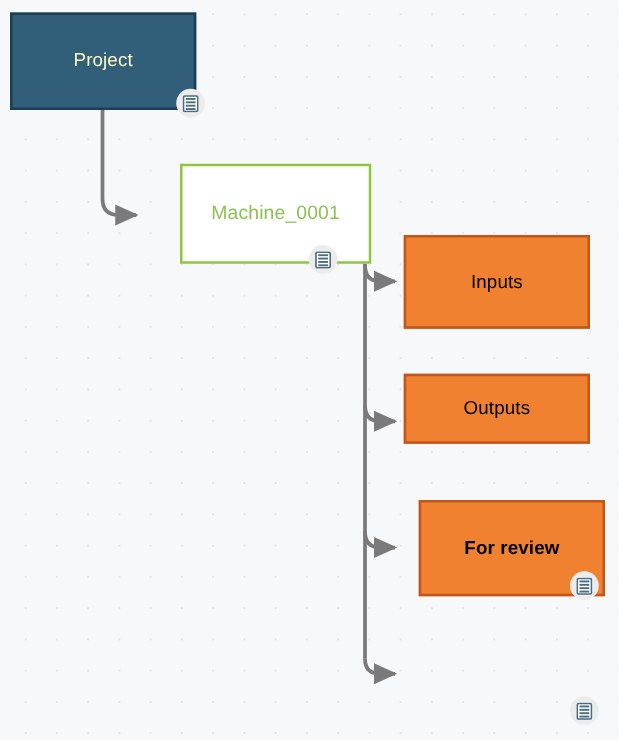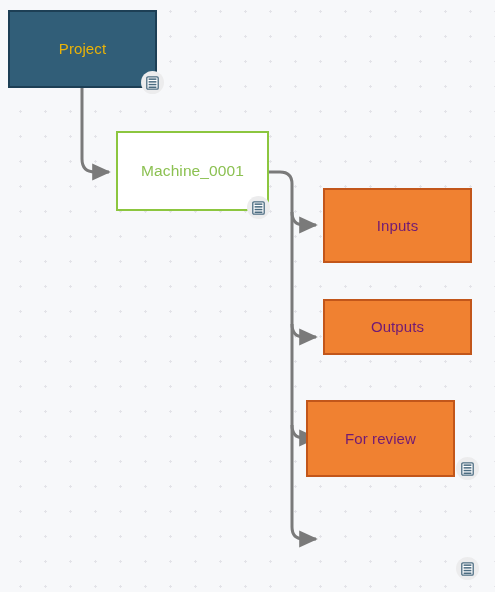--- a/index.html
+++ b/index.html
@@ -43,36 +43,37 @@
     font-size: 15px;
     line-height: 18px;
     letter-spacing: 0.1px;
     white-space: nowrap;
   }
   .node-project {
     background: #315e78;
     border: 2px solid #1d3f55;
   }
   .node-project .node-label {
-    color: #eab308;
+    color: #fef9c3;
   }
   .node-machine {
     background: #ffffff;
     border: 2px solid #8cc63f;
+    margin-left: 28px;
   }
   .node-machine .node-label {
     color: #8cc152;
     font-size: 15.5px;
   }
   .node-orange {
     background: #f08131;
     border: 2px solid #c2561a;
   }
   .node-orange .node-label {
-    color: #701a75;
+    color: #000000;
   }
   .db-badge {
     position: absolute;
     width: 23px;
     height: 23px;
     border-radius: 50%;
     background: #ececed;
     display: flex;
     align-items: center;
     justify-content: center;
@@ -135,21 +136,21 @@
   </div>
 
   <div class="node node-orange" style="left:323px; top:188px; width:149px; height:75px;">
     <span class="node-label">Inputs</span>
   </div>
 
   <div class="node node-orange" style="left:323px; top:299px; width:149px; height:56px;">
     <span class="node-label">Outputs</span>
   </div>
 
-  <div class="node node-orange" style="left:306px; top:400px; width:149px; height:77px;">
+  <div class="node node-orange" style="left:335px; top:400px; width:149px; height:77px;font-weight:bold;">
     <span class="node-label">For review</span>
   </div>
   <div class="db-badge" style="left:456px; top:457px;">
     <svg width="13" height="14" viewBox="0 0 13 14" xmlns="http://www.w3.org/2000/svg">
       <rect x="0.8" y="0.8" width="11.4" height="12.4" rx="1.2" fill="#ffffff" stroke="#4a6b80" stroke-width="1.3"></rect>
       <rect x="2.6" y="2.4" width="7.8" height="1.5" fill="#4a6b80"></rect>
       <rect x="2.6" y="5.1" width="7.8" height="1.5" fill="#4a6b80"></rect>
       <rect x="2.6" y="7.8" width="7.8" height="1.5" fill="#4a6b80"></rect>
       <rect x="2.6" y="10.5" width="7.8" height="1.5" fill="#4a6b80"></rect>
     </svg>

